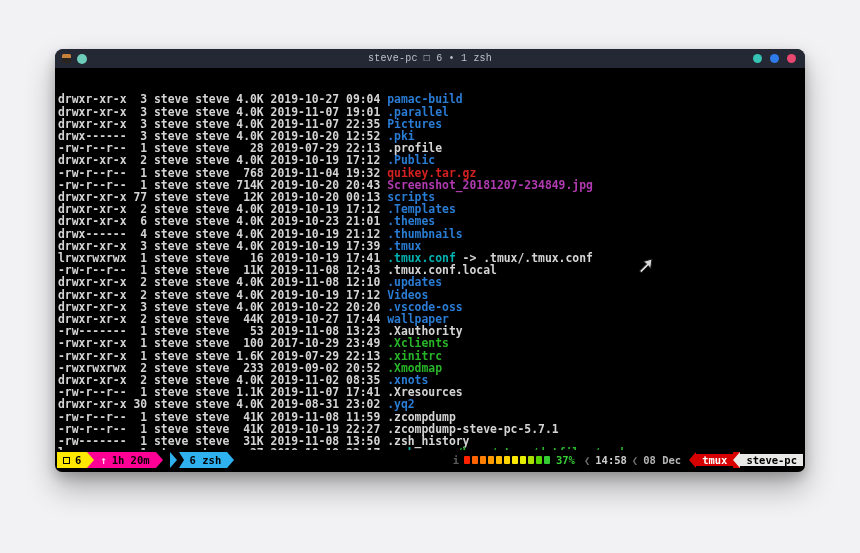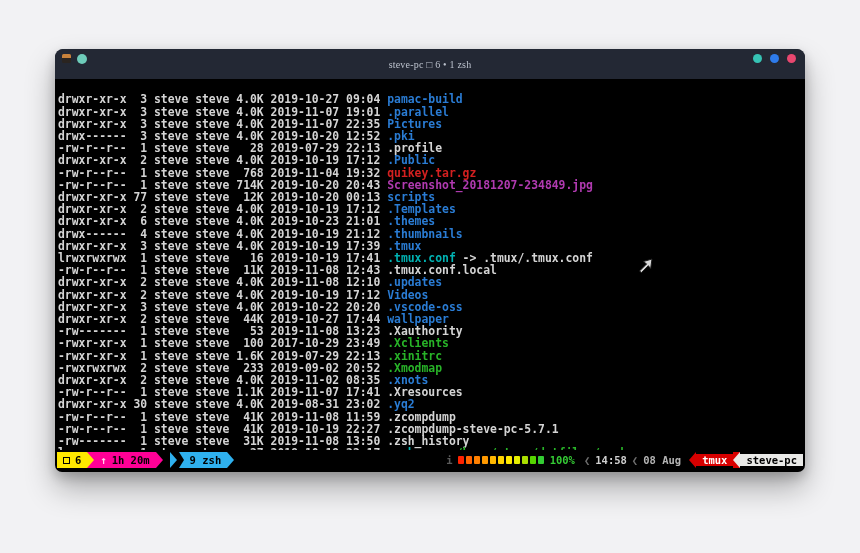--- a/index.html
+++ b/index.html
@@ -5,24 +5,24 @@
   * { margin:0; padding:0; box-sizing:border-box; }
   html,body { width:860px; height:553px; }
   body { background:#f2f2f4; font-family:"DejaVu Sans Mono", monospace; overflow:hidden; position:relative; }
 
   .window {
     position:absolute; left:55px; top:49px; width:750px; height:423px;
     background:#000; border-radius:9px 9px 7px 7px;
     box-shadow:0 16px 30px rgba(0,0,0,.30), 0 5px 12px rgba(0,0,0,.20);
   }
   .titlebar {
-    position:absolute; left:0; top:0; right:0; height:30px;
+    position:absolute; left:0; top:0; right:0; height:19px;
     background:var(--c-titlebar_bg); border-radius:8px 8px 0 0;
     display:flex; align-items:center;
-    font-family:Liberation Serif, serif; font-size:10px; color:var(--c-titlebar_text);
+    font-family:Liberation Mono, monospace; font-size:10px; color:var(--c-titlebar_text);
   }
   .tb-left { position:absolute; left:7px; top:0; height:19px; display:flex; align-items:center; gap:6px; }
   .app-icon { width:9px; height:9px; background:#2a2420; border-radius:1.5px; position:relative; overflow:hidden; }
   .app-icon::before { content:""; position:absolute; left:0; right:0; top:0; height:4px; background:var(--c-icon_orange); }
   .tb-circle { width:10px; height:10px; border-radius:50%; }
   .tb-title { flex:1; text-align:center; letter-spacing:.2px; }
   .tb-right { position:absolute; right:9px; top:0; height:19px; display:flex; align-items:center; gap:8px; }
   .btn { width:9px; height:9px; border-radius:50%; }
 
   .term {
@@ -93,45 +93,45 @@
     
   </div>
 
   <div class="statusbar">
     <div class="seg seg-session"><span class="sq"></span><span>6</span></div>
     <div class="tri tri-r tri-session"></div>
     <div class="seg seg-uptime"><span class="up-ic">↑</span><span>1h 20m</span></div>
     <div class="tri tri-r tri-uptime"></div>
     <div class="gap6"></div>
     <div class="tri tri-r tri-winlead"></div>
-    <div class="seg seg-window"><span>9 zsh</span></div>
+    <div class="seg seg-window"><span>6 zsh</span></div>
     <div class="tri tri-r tri-wintrail"></div>
 
     <div class="spacer"></div>
 
     <div class="right-group">
       <span class="dim">i</span>
       <span class="battery">
           <span class="bat-cell" style="background: rgb(255, 34, 0);"></span>
           <span class="bat-cell" style="background: rgb(255, 100, 0);"></span>
           <span class="bat-cell" style="background: rgb(255, 128, 0);"></span>
           <span class="bat-cell" style="background: rgb(255, 153, 0);"></span>
           <span class="bat-cell" style="background: rgb(255, 184, 0);"></span>
           <span class="bat-cell" style="background: rgb(255, 212, 0);"></span>
           <span class="bat-cell" style="background: rgb(255, 232, 0);"></span>
           <span class="bat-cell" style="background: rgb(230, 238, 0);"></span>
           <span class="bat-cell" style="background: rgb(170, 222, 0);"></span>
           <span class="bat-cell" style="background: rgb(85, 212, 0);"></span>
           <span class="bat-cell" style="background: rgb(51, 204, 51);"></span>
         </span>
-      <span class="pct">100%</span>
+      <span class="pct">37%</span>
       <span class="sep">❮</span>
       <span class="clock">14:58</span>
       <span class="sep">❮</span>
-      <span class="date">08 Aug</span>
+      <span class="date">08 Dec</span>
       <span class="pad6"></span>
       <div class="tri tri-l tri-user"></div>
       <div class="seg seg-user"><span>tmux</span></div>
       <div class="tri tri-l tri-host"></div>
       <div class="seg seg-host"><span>steve-pc</span></div>
     </div>
   </div>
 
 </div>
 

